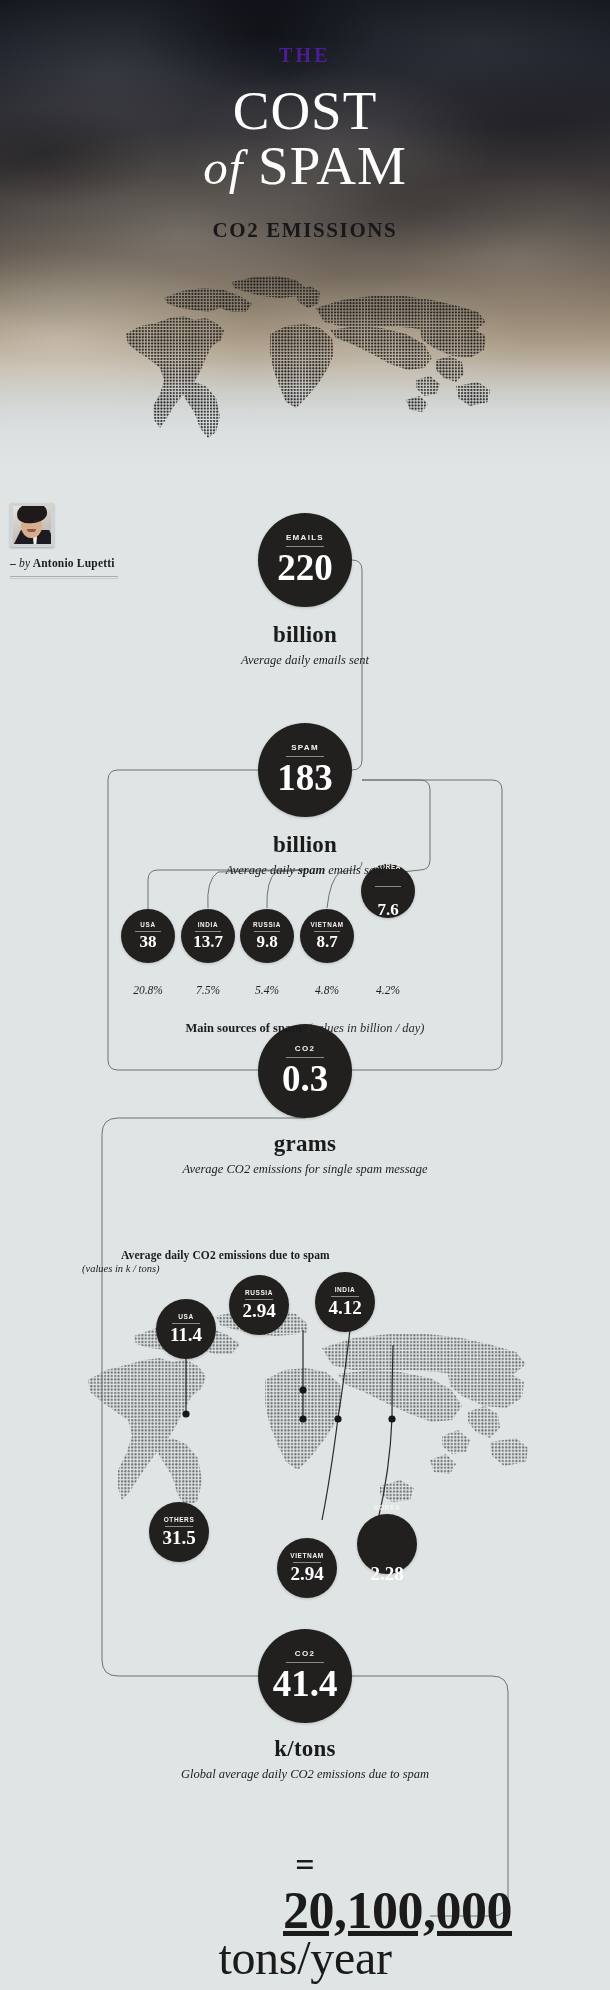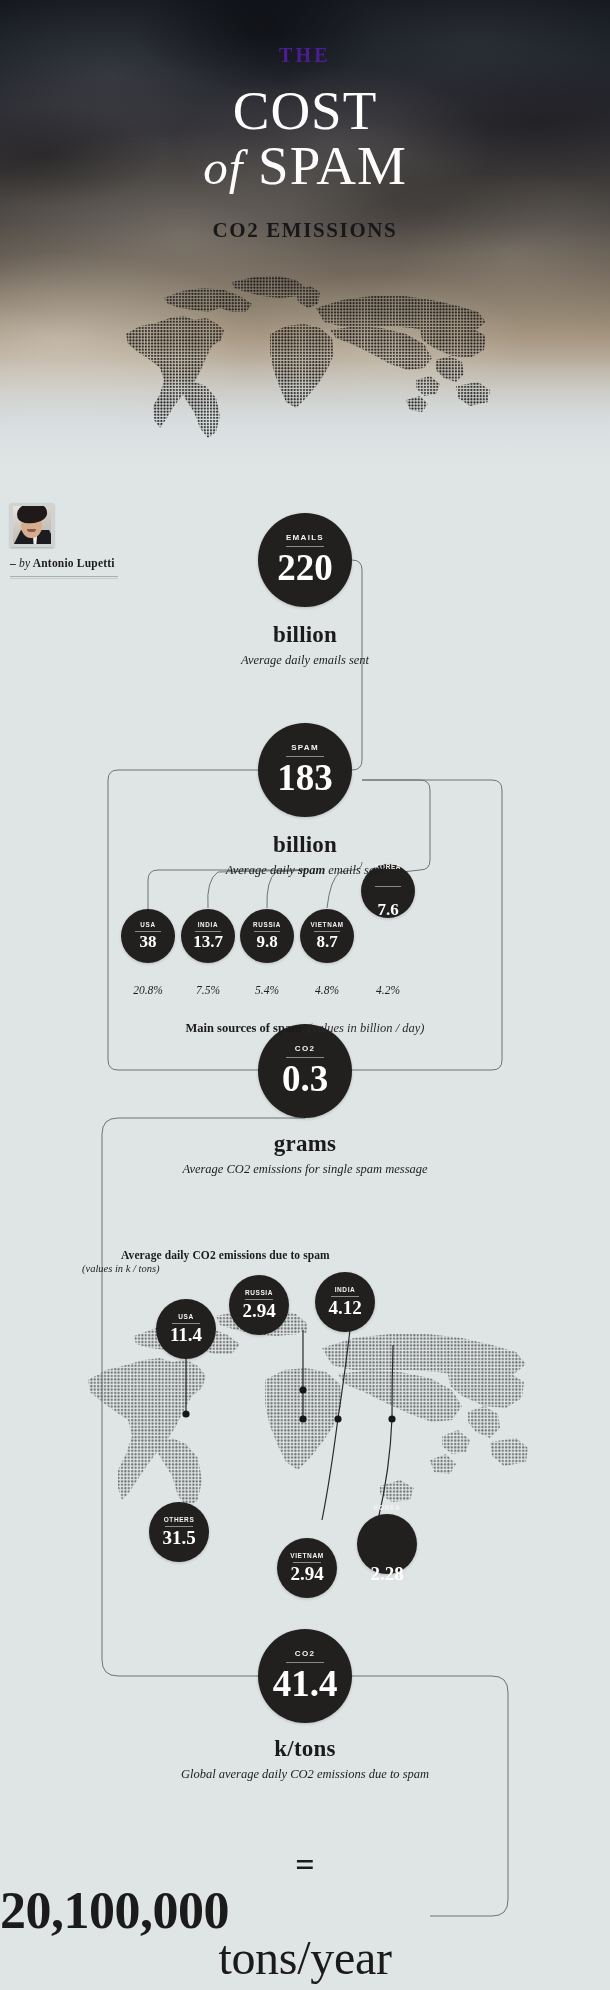--- a/index.html
+++ b/index.html
@@ -168,22 +168,22 @@
   .sect-sub{
     position:absolute; left:82px; top:1263px; z-index:6;
     font-size:10.5px; font-style:italic; color:#232323;
   }
 
   .eqs{
     position:absolute; width:610px; text-align:center; top:1848px; z-index:6;
     font-size:34px; font-weight:bold; line-height:1;
   }
   .grand{
-    position:absolute; width:512px; text-align:left; top:1884px; z-index:6;
-    font-size:52px; font-weight:bold; letter-spacing:-.5px; line-height:1.02;
+    position:absolute; width:512px; text-align:right; top:1884px; z-index:6;
+    font-size:52px; font-weight:bold; letter-spacing:-.5px; line-height:1.02;text-decoration:underline;
   }
   .grand2{
     position:absolute; width:610px; text-align:center; top:1934px; z-index:6;
     font-size:48px; font-weight:normal; letter-spacing:-.3px; line-height:1.02;
   }
 </style>
 </head>
 <body>
 
 <div class="hero">

